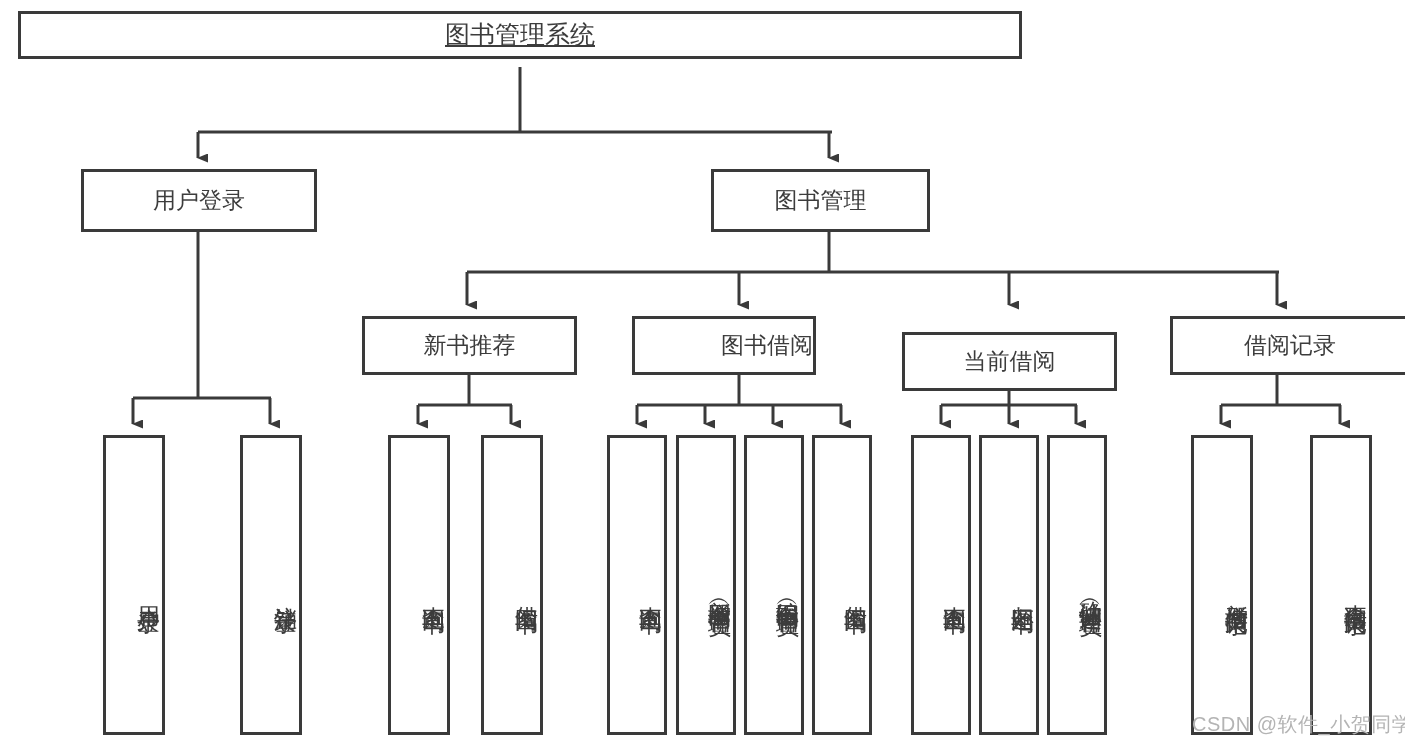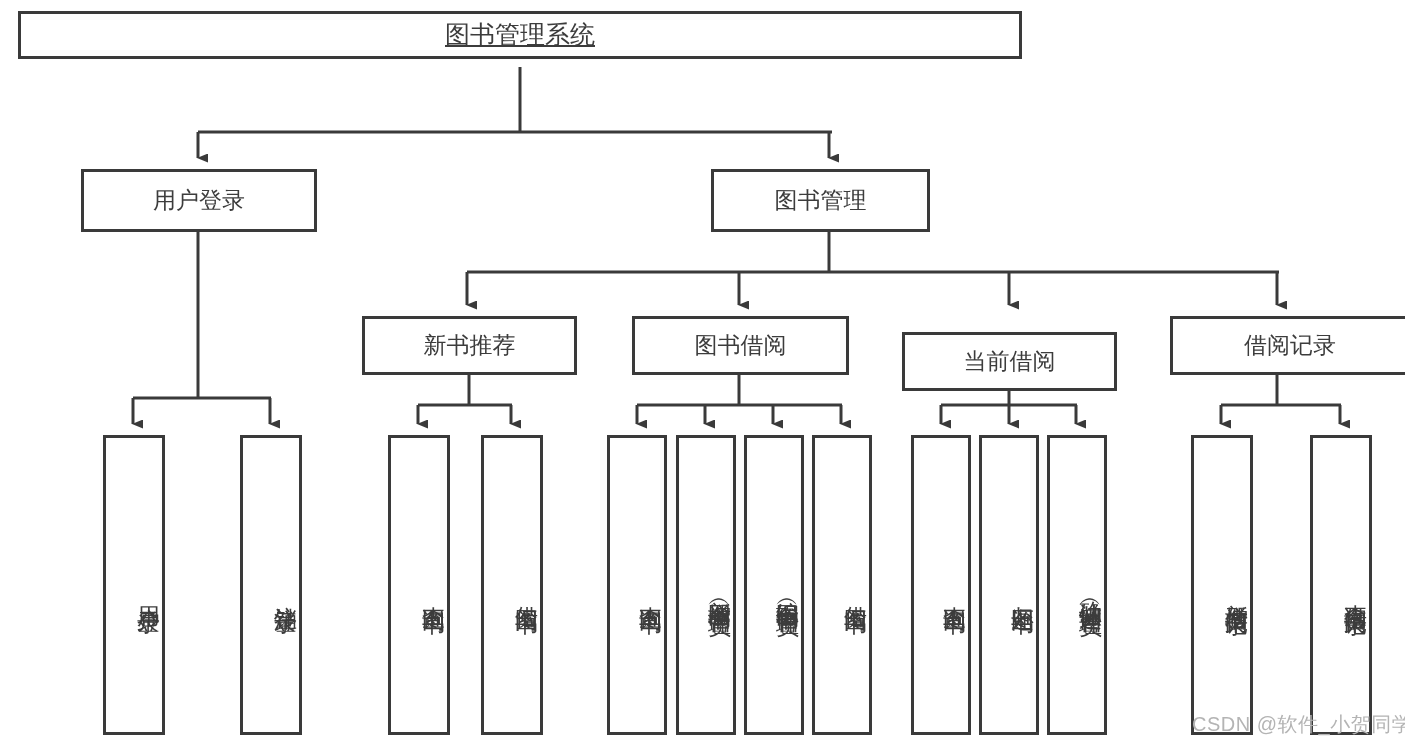--- a/index.html
+++ b/index.html
@@ -141,21 +141,21 @@
   <div class="node level2" style="left:81px; top:169px; width:236px; height:63px;">
     <span class="node-label">用户登录</span>
   </div>
   <div class="node level2" style="left:711px; top:169px; width:219px; height:63px;">
     <span class="node-label">图书管理</span>
   </div>
 
   <div class="node level3" style="left:362px; top:316px; width:215px; height:59px;">
     <span class="node-label">新书推荐</span>
   </div>
-  <div class="node level3" style="left:632px; top:316px; width:217px; height:59px;">
+  <div class="node level3" style="left:632px; top:316px; width:184px; height:59px;justify-content:flex-end;">
     <span class="node-label">图书借阅</span>
   </div>
   <div class="node level3" style="left:902px; top:332px; width:215px; height:59px;">
     <span class="node-label">当前借阅</span>
   </div>
   <div class="node level3" style="left:1170px; top:316px; width:240px; height:59px;">
     <span class="node-label">借阅记录</span>
   </div>
 
   <div class="node leaf" style="left:103px; top:435px; width:62px; height:300px;">

